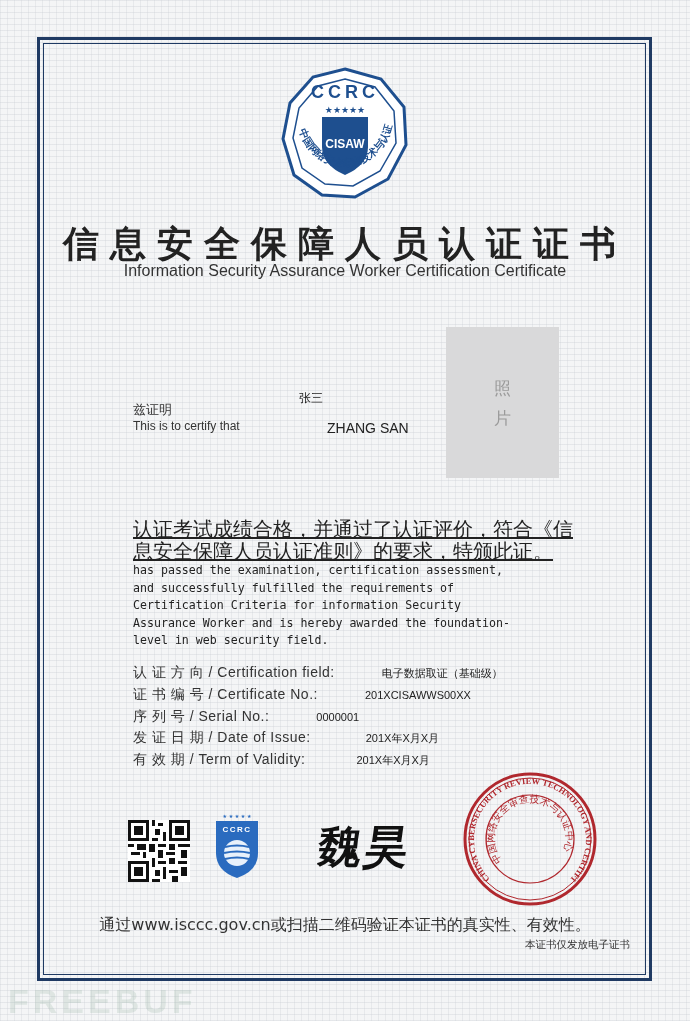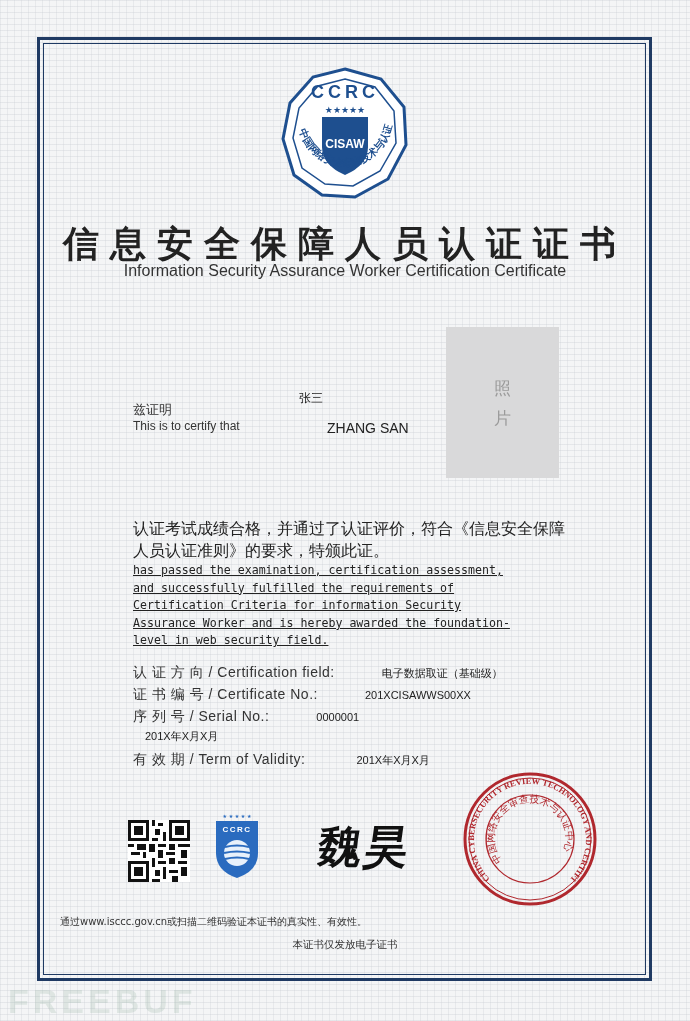--- a/index.html
+++ b/index.html
@@ -40,42 +40,42 @@
       display: flex; flex-direction: column; align-items: center; justify-content: center;
       color: #9a9a9a; font-size: 17px; line-height: 30px;
     }
 
     .certify-cn { left: 133px; top: 401px; font-size: 13px; color: #333; font-family: Liberation Mono, monospace; }
     .certify-en { left: 133px; top: 419px; font-size: 12px; color: #333; font-family: "Liberation Sans", sans-serif; }
     .name-cn { left: 299px; top: 390px; font-size: 12px; color: #222; }
     .name-en { left: 301px; top: 420px; font-size: 14px; color: #222; font-family: "Liberation Sans", sans-serif; margin-left: 26px; }
 
     .body-cn {
-      left: 133px; top: 518px; width: 440px; font-size: 16px; line-height: 22px; color: #222;
+      left: 133px; top: 518px; width: 440px; font-size: 20px; line-height: 22px; color: #222; text-decoration: underline;
     }
     .body-en {
       left: 133px; top: 562px; width: 440px; font-family: "DejaVu Sans Mono", monospace;
-      font-size: 11.6px; line-height: 17.6px; color: #222; white-space: pre-line; text-decoration: underline;
+      font-size: 11.6px; line-height: 17.6px; color: #222; white-space: pre-line;
     }
 
     .fields { left: 133px; top: 664px; }
     .field-row { height: 21.8px; display: flex; align-items: baseline; white-space: nowrap; gap: 43px; }
     .field-label { font-size: 14px; color: #333; letter-spacing: 0.5px; font-family: "Liberation Sans", sans-serif; }
     .field-value { font-size: 11px; color: #222; margin-left: 4px; font-family: "Liberation Sans", sans-serif; }
 
     .qr { left: 128px; top: 820px; width: 62px; height: 62px; }
     .shield { left: 214px; top: 813px; width: 46px; height: 66px; }
     .signature {
       left: 318px; top: 818px; font-size: 44px; font-weight: bold; color: #111;
       font-family: "DejaVu Serif", serif; letter-spacing: 2px; transform: skewX(-8deg);
     }
     .seal { left: 462px; top: 771px; width: 136px; height: 136px; }
 
-    .verify { left: 60px; width: 570px; top: 915px; font-size: 10px; color: #333; }
-    .electronic { left: 60px; width: 570px; top: 938px; text-align: center; font-size: 10.5px; color: #333; }
+    .verify { left: 60px; width: 570px; top: 915px; text-align: center; font-size: 16px; color: #333; }
+    .electronic { left: 60px; width: 570px; top: 938px; text-align: right; font-size: 10.5px; color: #333; }
 
     .watermark {
       left: 8px; top: 982px; font-size: 34px; font-weight: bold; letter-spacing: 4px;
       color: rgba(120,160,140,0.18); font-family: "Liberation Sans", sans-serif; text-align: right;
     }
   </style>
 </head>
 <body>
 
 <div class="frame-outer"></div>
@@ -121,20 +121,21 @@
   </div>
   <div class="field-row">
     <span class="field-label">证 书 编 号 / Certificate No.:</span>
     <span class="field-value">201XCISAWWS00XX</span>
   </div>
   <div class="field-row">
     <span class="field-label">序 列 号 / Serial No.:</span>
     <span class="field-value">0000001</span>
   </div>
   <div class="field-row">
+    <span class="field-label">发 证 日 期 / Date of Issue:</span>
     <span class="field-value" style="margin-left:12px">201X年X月X月</span>
   </div>
   <div class="field-row">
     <span class="field-label">有 效 期 / Term of Validity:</span>
     <span class="field-value" style="margin-left:8px">201X年X月X月</span>
   </div>
 </div>
 
 <svg class="abs qr" viewBox="0 0 21 21" shape-rendering="crispEdges">
   <rect width="21" height="21" fill="#fff"></rect>

